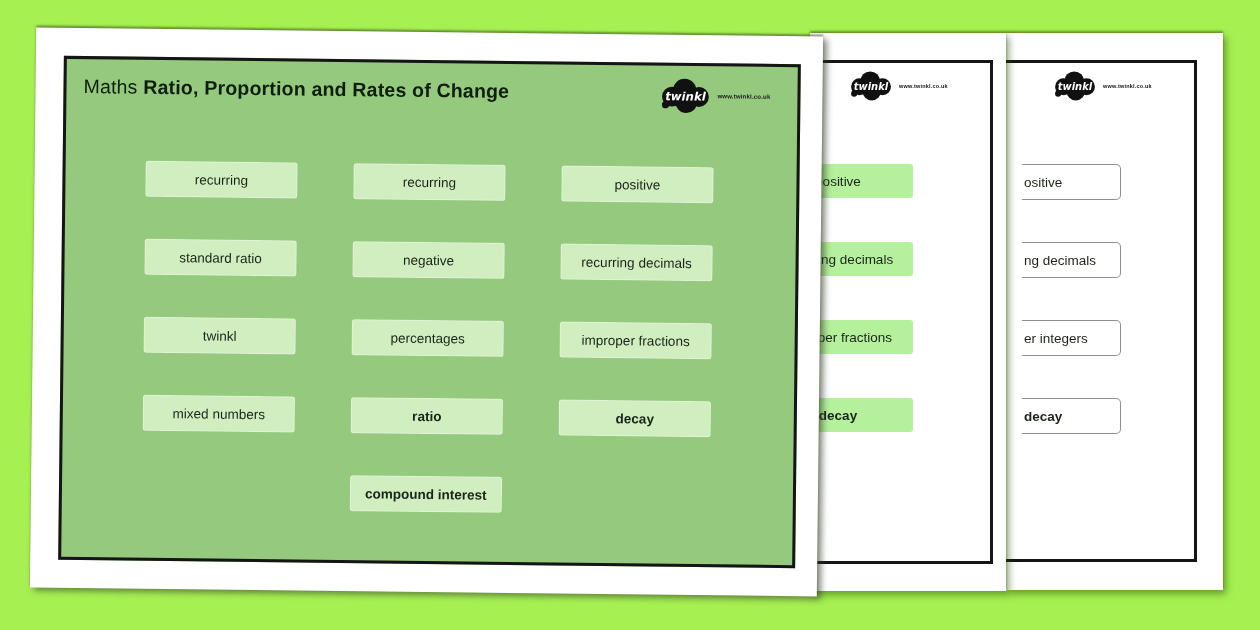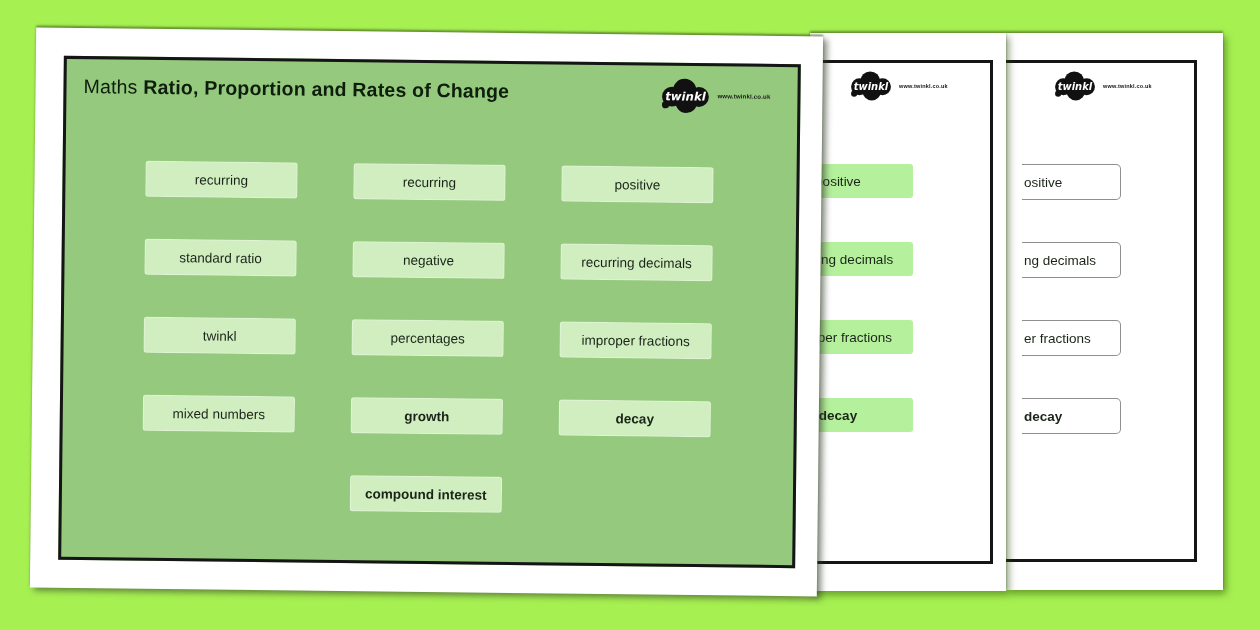--- a/index.html
+++ b/index.html
@@ -76,21 +76,21 @@
     </div>
     <div>
 
     <div class="card back-card" style="--row: 1;">
           <span>ositive</span>
         </div>
         <div class="card back-card" style="--row: 2;">
           <span>ng decimals</span>
         </div>
         <div class="card back-card" style="--row: 3;">
-          <span>er fractions</span>
+          <span>er integers</span>
         </div>
         <div class="card back-card bold" style="--row: 4;">
           <span>decay</span>
         </div>
       </div>
   </div>
 
   <div class="page page-mid">
     <div class="panel-cut"></div>
     <div class="logo">
@@ -168,21 +168,21 @@
         <div class="card front-card" style="--row: 3; --col: 2;">
           <span>percentages</span>
         </div>
         <div class="card front-card" style="--row: 3; --col: 3;">
           <span>improper fractions</span>
         </div>
         <div class="card front-card" style="--row: 4; --col: 1;">
           <span>mixed numbers</span>
         </div>
         <div class="card front-card bold" style="--row: 4; --col: 2;">
-          <span>growth</span>
+          <span>ratio</span>
         </div>
         <div class="card front-card bold" style="--row: 4; --col: 3;">
           <span>decay</span>
         </div>
         <div class="card front-card bold" style="--row: 5; --col: 2;">
           <span>compound interest</span>
         </div>
       </div>
   </div>
 

